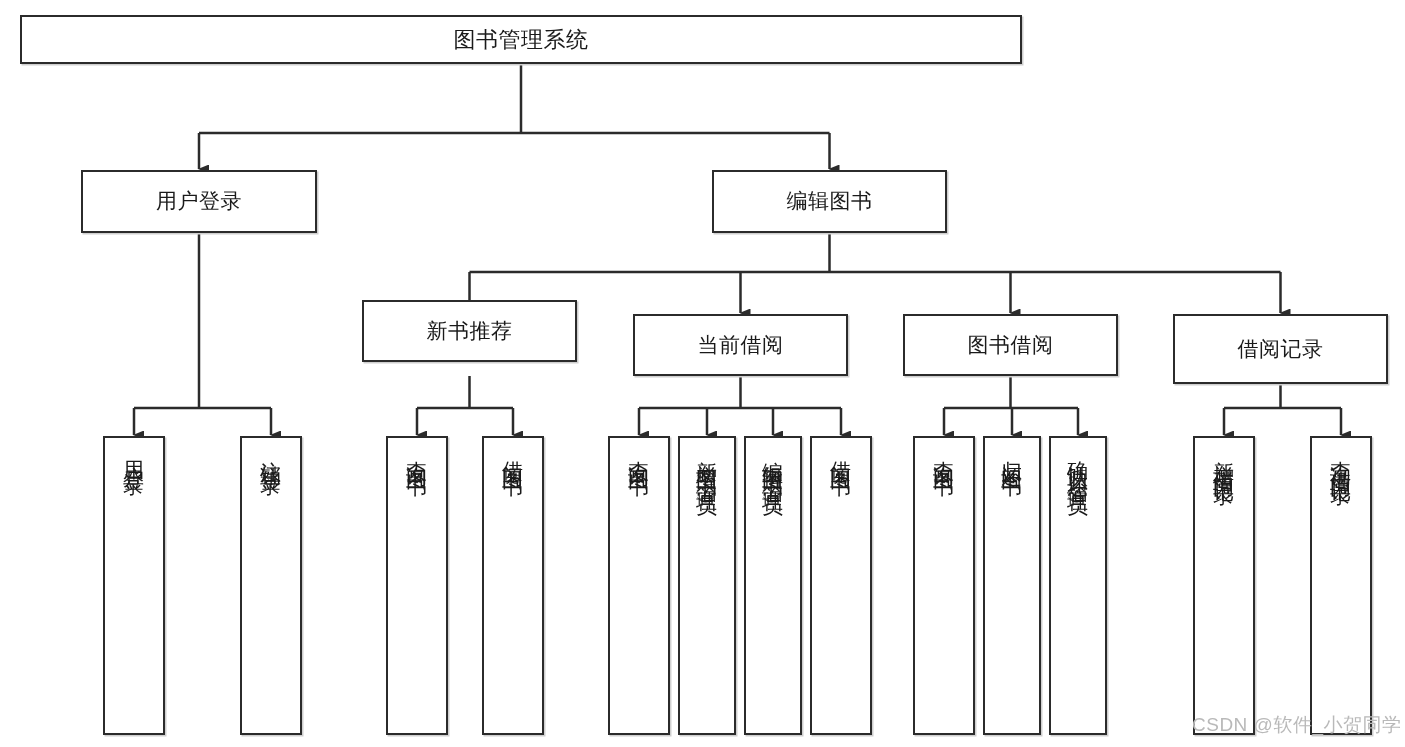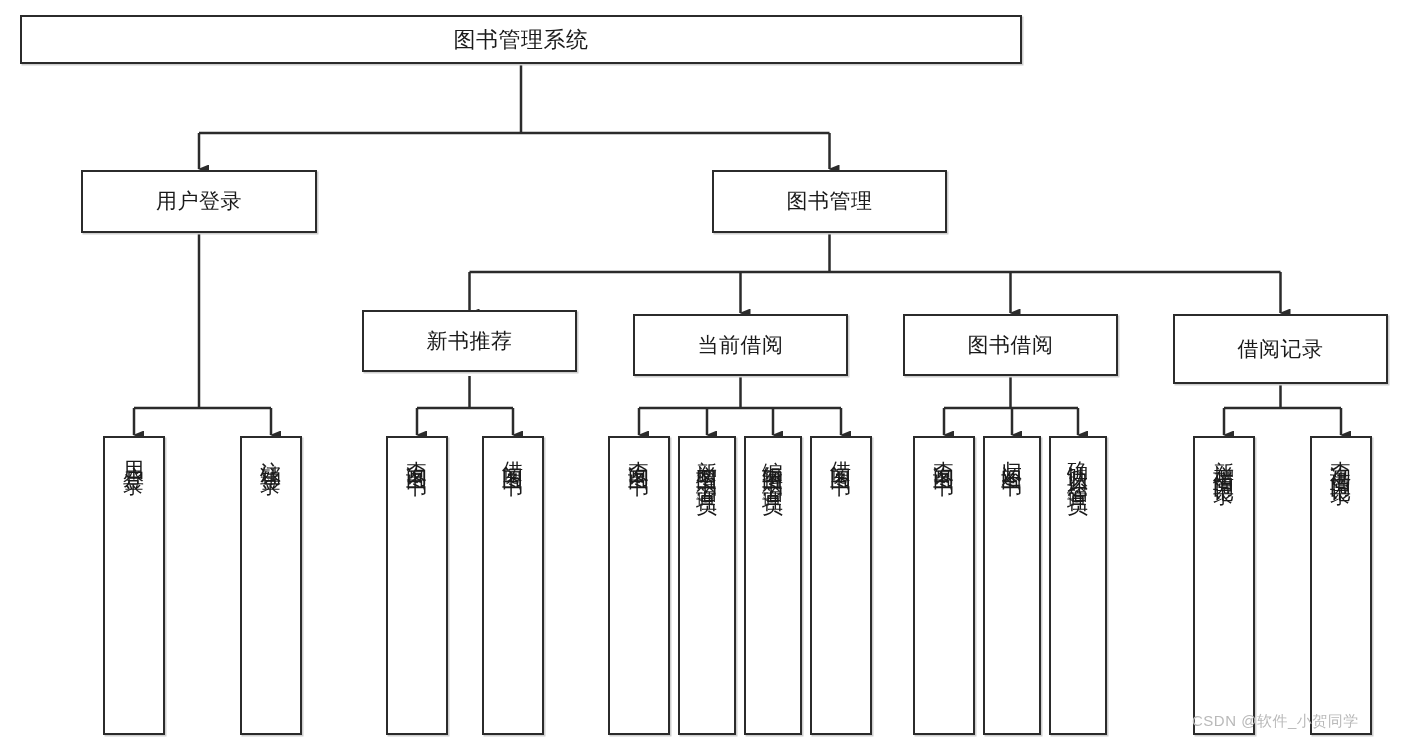--- a/index.html
+++ b/index.html
@@ -57,21 +57,21 @@
     font-size: 21px;
     letter-spacing: 5px;
     line-height: 1;
   }
   .node.root .label {
     font-size: 22px;
   }
   .watermark {
     position: absolute;
     color: #b9b9b9;
-    font-size: 15px;
+    font-size: 19px;
     white-space: nowrap;
     letter-spacing: 0.5px;
   }
 </style>
 </head>
 <body>
 
 <div id="canvas">
   <svg class="edges" id="edge-layer" viewBox="0 0 1405 747" preserveAspectRatio="none">
     <defs>
@@ -117,23 +117,23 @@
   </svg>
 
   <div id="node-layer">
       <div class="node horizontal root" style="left: 20px; top: 15px; width: 1002px; height: 49px;">
         <span class="label">图书管理系统</span>
       </div>
       <div class="node horizontal" style="left: 81px; top: 170px; width: 236px; height: 63px;">
         <span class="label">用户登录</span>
       </div>
       <div class="node horizontal" style="left: 712px; top: 170px; width: 235px; height: 63px;">
-        <span class="label">图书管理</span>
+        <span class="label">编辑图书</span>
       </div>
-      <div class="node horizontal" style="left: 362px; top: 310px; width: 215px; height: 62px;">
+      <div class="node horizontal" style="left: 362px; top: 300px; width: 215px; height: 62px;">
         <span class="label">新书推荐</span>
       </div>
       <div class="node horizontal" style="left: 633px; top: 314px; width: 215px; height: 62px;">
         <span class="label">当前借阅</span>
       </div>
       <div class="node horizontal" style="left: 903px; top: 314px; width: 215px; height: 62px;">
         <span class="label">图书借阅</span>
       </div>
       <div class="node horizontal" style="left: 1173px; top: 314px; width: 215px; height: 70px;">
         <span class="label">借阅记录</span>

